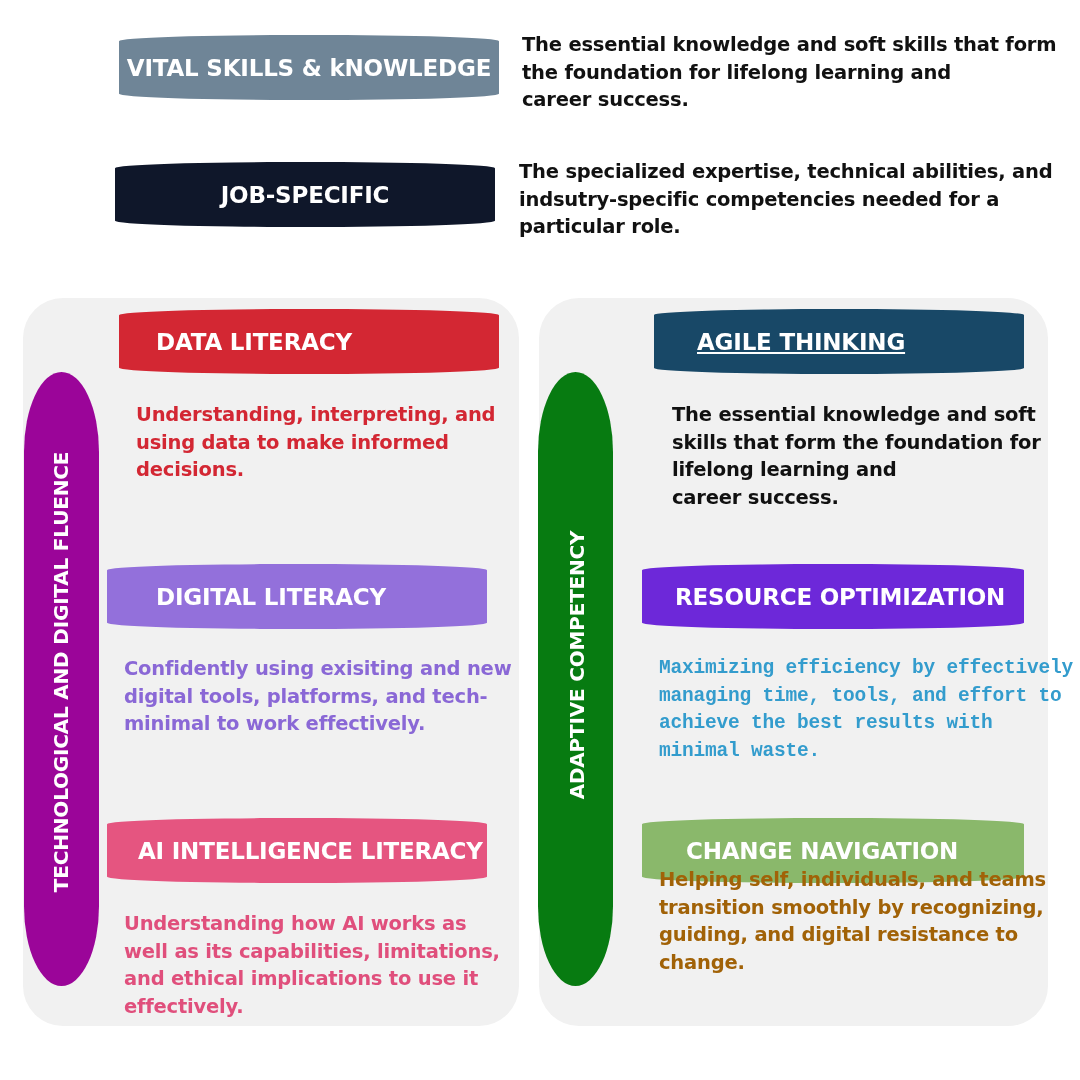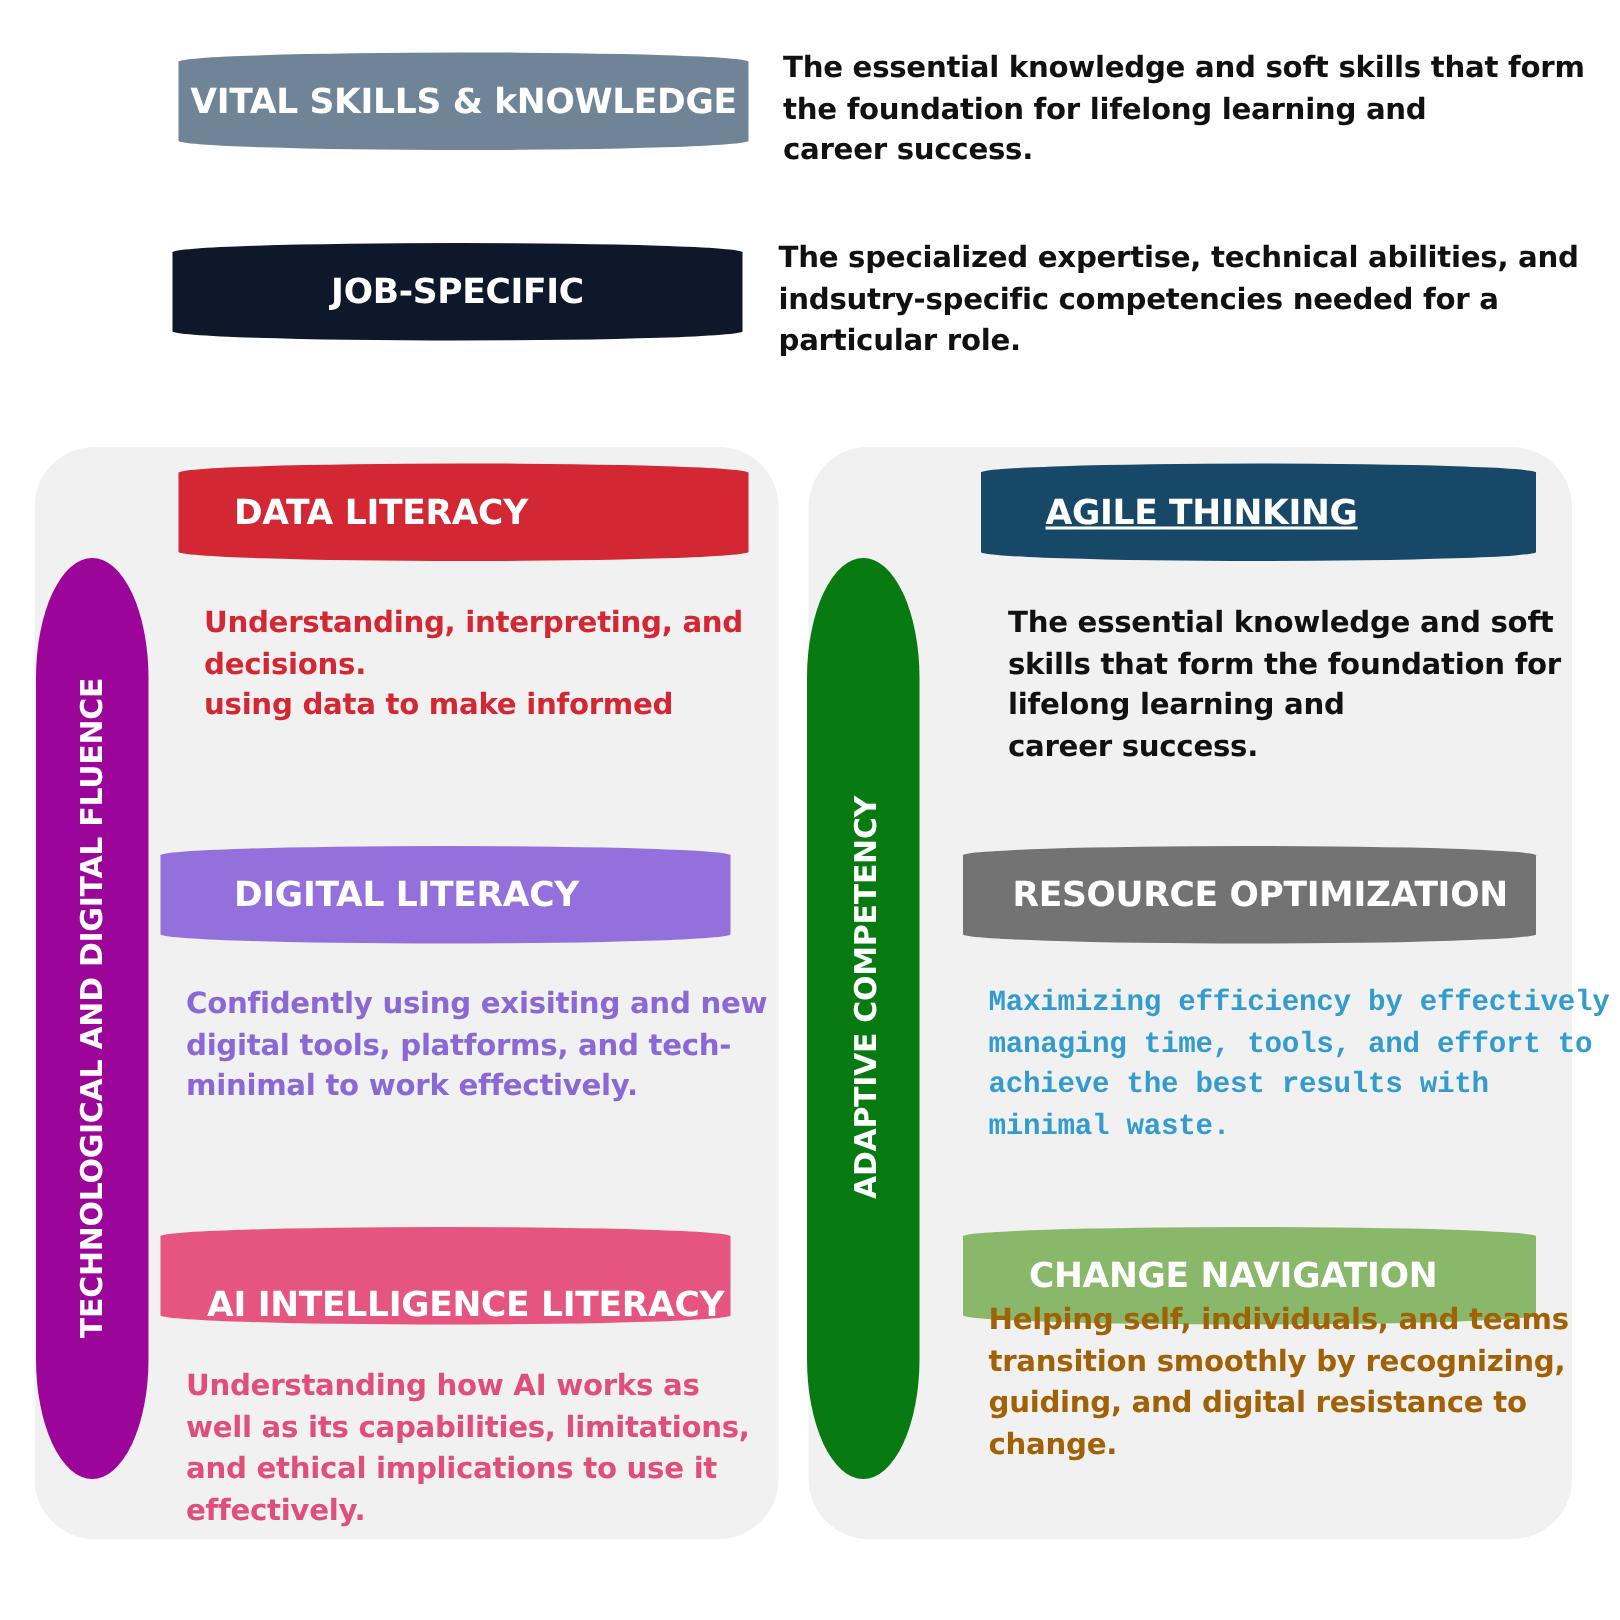--- a/index.html
+++ b/index.html
@@ -40,34 +40,34 @@
 
 <div class="panel" style="left:23px;top:298px;width:496px;height:728px;"></div>
 <div class="vbar" style="left:24px;top:372px;width:75px;height:614px;background:#9b0599;"></div>
 <div class="vlabel" style="left:61px;top:672px;">TECHNOLOGICAL AND DIGITAL FLUENCE</div>
 
 <div class="pill" style="left:119px;top:309px;width:380px;height:65px;background:#d32733;font-size:23px;padding-left:37px;">
   <span>DATA LITERACY</span>
 </div>
 <div class="desc" style="left:136px;top:401px;color:#d32733;">
   <div>Understanding, interpreting, and</div>
+  <div>using data to make informed</div>
   <div>decisions.</div>
-  <div>using data to make informed</div>
 </div>
 
 <div class="pill" style="left:107px;top:564px;width:380px;height:65px;background:#9370db;font-size:23px;padding-left:49px;">
   <span>DIGITAL LITERACY</span>
 </div>
 <div class="desc" style="left:124px;top:655px;color:#8a68d6;">
   <div>Confidently using exisiting and new</div>
   <div>digital tools, platforms, and tech-</div>
   <div>minimal to work effectively.</div>
 </div>
 
-<div class="pill" style="left:107px;top:818px;width:380px;height:65px;background:#e55580;font-size:23px;padding-left:31px;align-items:flex-end;">
+<div class="pill" style="left:107px;top:818px;width:380px;height:65px;background:#e55580;font-size:23px;padding-left:31px;">
   <span>AI INTELLIGENCE LITERACY</span>
 </div>
 <div class="desc" style="left:124px;top:910px;color:#e04f7c;">
   <div>Understanding how AI works as</div>
   <div>well as its capabilities, limitations,</div>
   <div>and ethical implications to use it</div>
   <div>effectively.</div>
 </div>
 
 <div class="panel" style="left:539px;top:298px;width:509px;height:728px;"></div>
@@ -77,21 +77,21 @@
 <div class="pill" style="left:654px;top:309px;width:370px;height:65px;background:#184867;font-size:23px;padding-left:43px;text-decoration:underline;">
   <span>AGILE THINKING</span>
 </div>
 <div class="desc" style="left:672px;top:401px;color:#111111;">
   <div>The essential knowledge and soft</div>
   <div>skills that form the foundation for</div>
   <div>lifelong learning and</div>
   <div>career success.</div>
 </div>
 
-<div class="pill" style="left:642px;top:564px;width:382px;height:65px;background:#737373;font-size:23px;padding-left:33px;">
+<div class="pill" style="left:642px;top:564px;width:382px;height:65px;background:#6d28d9;font-size:23px;padding-left:33px;">
   <span>RESOURCE OPTIMIZATION</span>
 </div>
 <div class="desc" style="left:659px;top:655px;color:#339ccd;font-family:Liberation Mono, monospace;">
   <div>Maximizing efficiency by effectively</div>
   <div>managing time, tools, and effort to</div>
   <div>achieve the best results with</div>
   <div>minimal waste.</div>
 </div>
 
 <div class="pill" style="left:642px;top:818px;width:382px;height:65px;background:#8ab86b;font-size:23px;padding-left:44px;">

